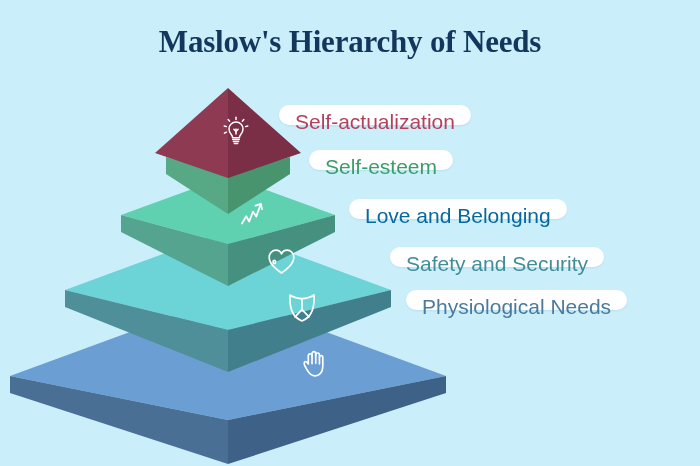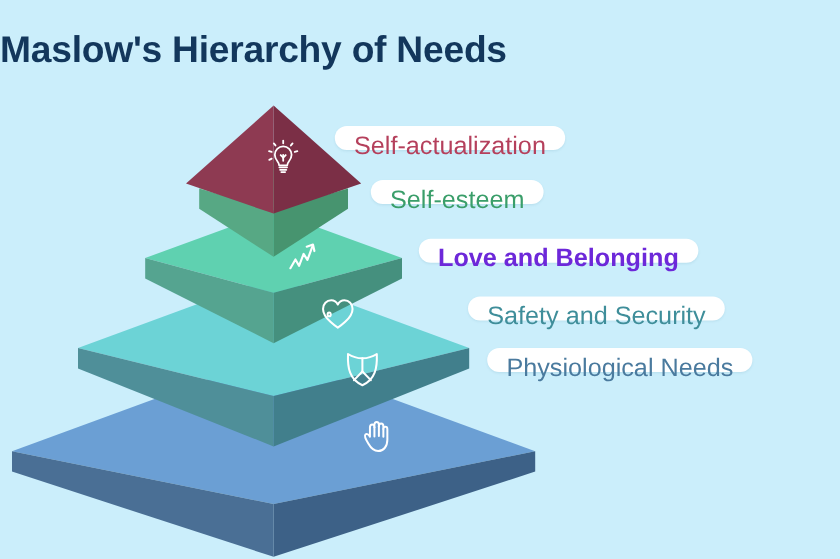--- a/index.html
+++ b/index.html
@@ -18,22 +18,22 @@
     position: relative;
     width: 700px;
     height: 466px;
     background: #cbeefb;
   }
   #page-title {
     position: absolute;
     left: 0;
     top: 24px;
     width: 700px;
-    text-align: left;
-    font-family: Liberation Sans, sans-serif;
+    text-align: center;
+    font-family: Liberation Serif, serif;
     font-size: 31px;
     font-weight: bold;
     letter-spacing: -0.2px;
     color: #13375c;
     white-space: nowrap;
   }
   #pyramid-svg {
     position: absolute;
     left: 0;
     top: 0;
@@ -156,19 +156,19 @@
         <path d="M-0.6,13.2 L-2.6,14.2"></path>
       </g>
     </g>
 
   </svg>
 
   <div class="label-pill" id="pill-0" style="color: rgb(181, 64, 92);">Self-actualization</div>
 
   <div class="label-pill" id="pill-1" style="color: rgb(58, 158, 106);">Self-esteem</div>
 
-  <div class="label-pill" id="pill-2" style="color: #6d28d9; font-weight: bold;">Love and Belonging</div>
+  <div class="label-pill" id="pill-2" style="color: #0369a1;">Love and Belonging</div>
 
   <div class="label-pill" id="pill-3" style="color: rgb(63, 142, 154);">Safety and Security</div>
 
   <div class="label-pill" id="pill-4" style="color: rgb(74, 122, 158);">Physiological Needs</div>
 
 </div>
 
 </body></html>

